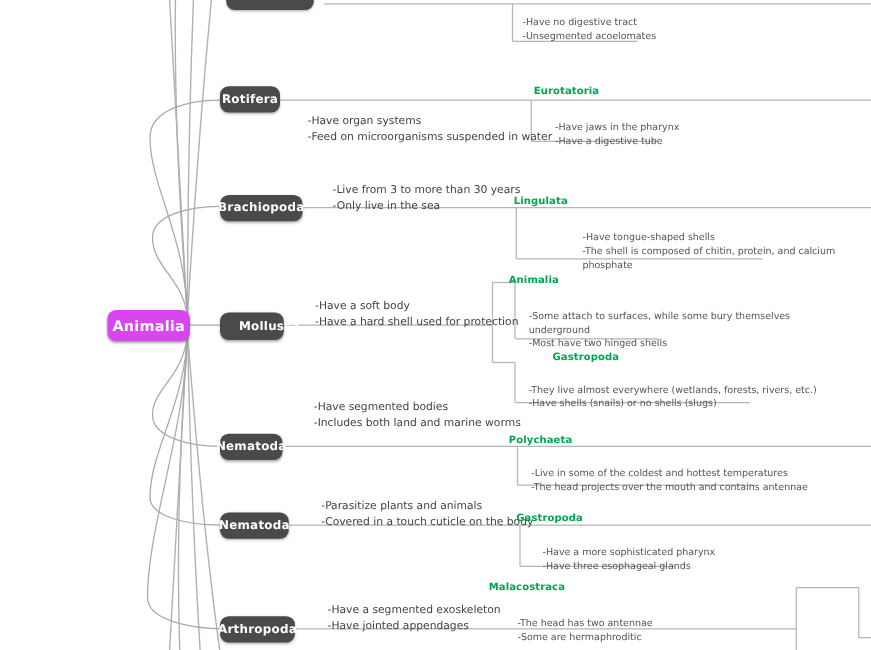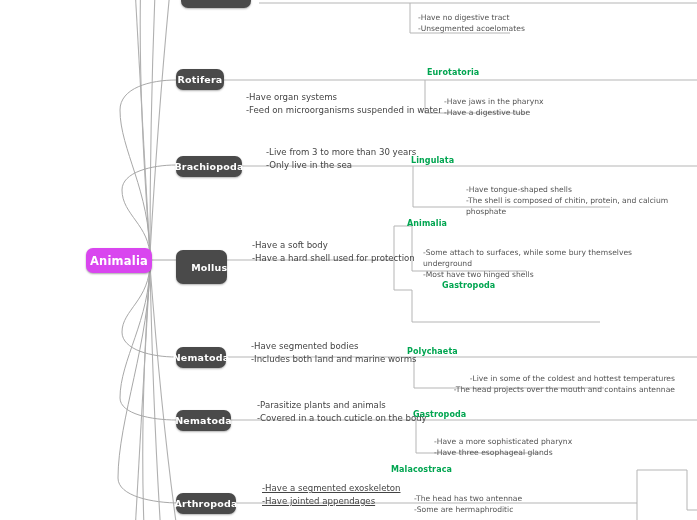--- a/index.html
+++ b/index.html
@@ -158,45 +158,47 @@
   <div class="node branch-node" style="left:176px; top:156px; width:66px; height:21px;">Brachiopoda</div>
   <div class="note-big" style="left:266px; top:146px; width:240px;">-Live from 3 to more than 30 years
 -Only live in the sea</div>
   <div class="branch-label" style="left:411px; top:156px;">Lingulata</div>
   <div class="note" style="left:430px; top:184px; width:240px;margin-left:36px;">-Have tongue-shaped shells
 -The shell is composed of chitin, protein, and calcium
 phosphate</div>
 
   <div class="node root-node" style="left:86px; top:248px; width:66px; height:25px;">Animalia</div>
 
-  <div class="node branch-node" style="left:176px; top:250px; width:51px; height:34px;padding-left:28px;">Mollusca</div>
+  <div class="node branch-node" style="left:176px; top:250px; width:51px; height:22px;padding-left:28px;">Mollusca</div>
   <div class="note-big" style="left:252px; top:239px; width:250px;">-Have a soft body
 -Have a hard shell used for protection</div>
 
   <div class="branch-label" style="left:407px; top:219px;">Animalia</div>
   <div class="note" style="left:423px; top:247px; width:230px;">-Some attach to surfaces, while some bury themselves
 underground
 -Most have two hinged shells</div>
 
   <div class="branch-label" style="left:407px; top:281px;padding-left:35px;">Gastropoda</div>
+  <div class="note" style="left:423px; top:306px; width:250px;">-They live almost everywhere (wetlands, forests, rivers, etc.)
+-Have shells (snails) or no shells (slugs)</div>
 
   <div class="node branch-node" style="left:176px; top:347px; width:50px; height:21px;">Nematoda</div>
-  <div class="note-big" style="left:251px; top:340px; width:240px;">-Have segmented bodies
+  <div class="note-big" style="left:251px; top:320px; width:240px;">-Have segmented bodies
 -Includes both land and marine worms</div>
   <div class="branch-label" style="left:407px; top:347px;">Polychaeta</div>
-  <div class="note" style="left:425px; top:373px; width:250px;text-align:right;">-Live in some of the coldest and hottest temperatures
+  <div class="note" style="left:425px; top:373px; width:250px;">-Live in some of the coldest and hottest temperatures
 -The head projects over the mouth and contains antennae</div>
 
   <div class="node branch-node" style="left:176px; top:410px; width:55px; height:21px;">Nematoda</div>
   <div class="note-big" style="left:257px; top:399px; width:240px;">-Parasitize plants and animals
 -Covered in a touch cuticle on the body</div>
   <div class="branch-label" style="left:413px; top:410px;">Gastropoda</div>
   <div class="note" style="left:434px; top:436px; width:220px;">-Have a more sophisticated pharynx
 -Have three esophageal glands</div>
 
   <div class="node branch-node" style="left:176px; top:493px; width:60px; height:21px;">Arthropoda</div>
-  <div class="note-big" style="left:262px; top:482px; width:240px;text-decoration:underline;">-Have a segmented exoskeleton
+  <div class="note-big" style="left:262px; top:482px; width:240px;">-Have a segmented exoskeleton
 -Have jointed appendages</div>
   <div class="branch-label" style="left:391px; top:465px;">Malacostraca</div>
   <div class="note" style="left:414px; top:493px; width:220px;">-The head has two antennae
 -Some are hermaphroditic</div>
 
 </div>
 
 </body></html>

